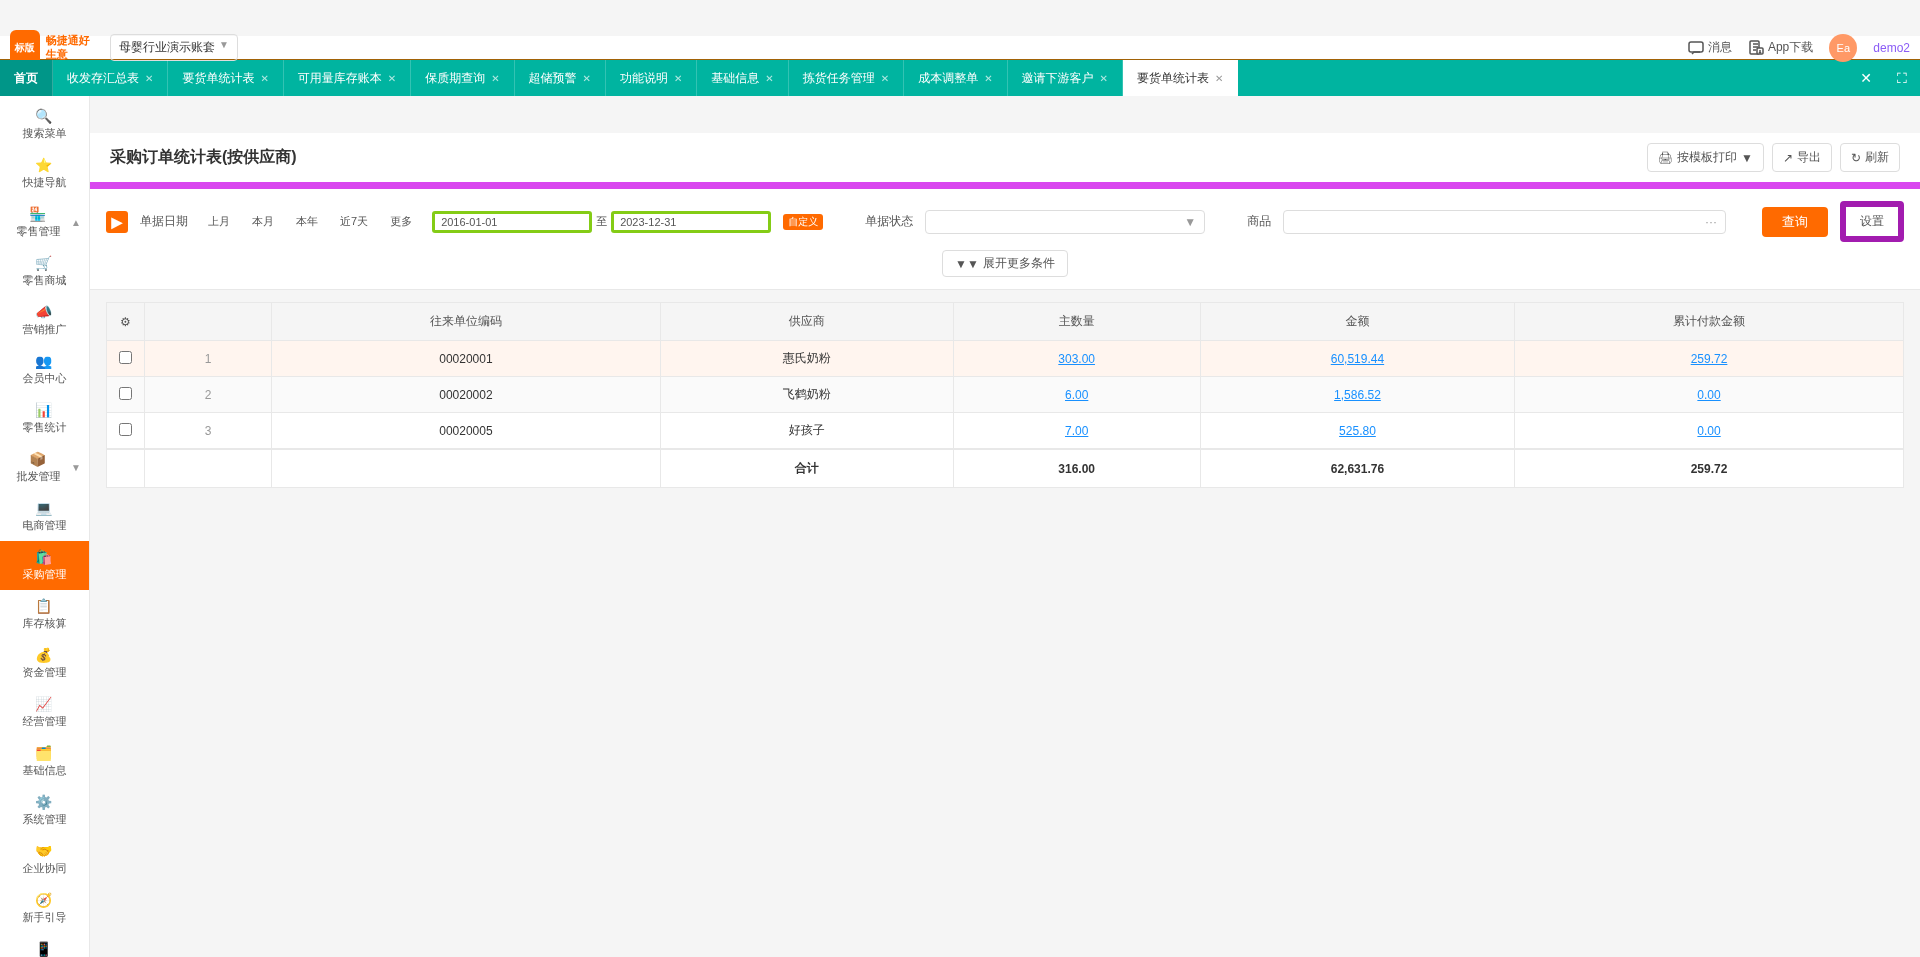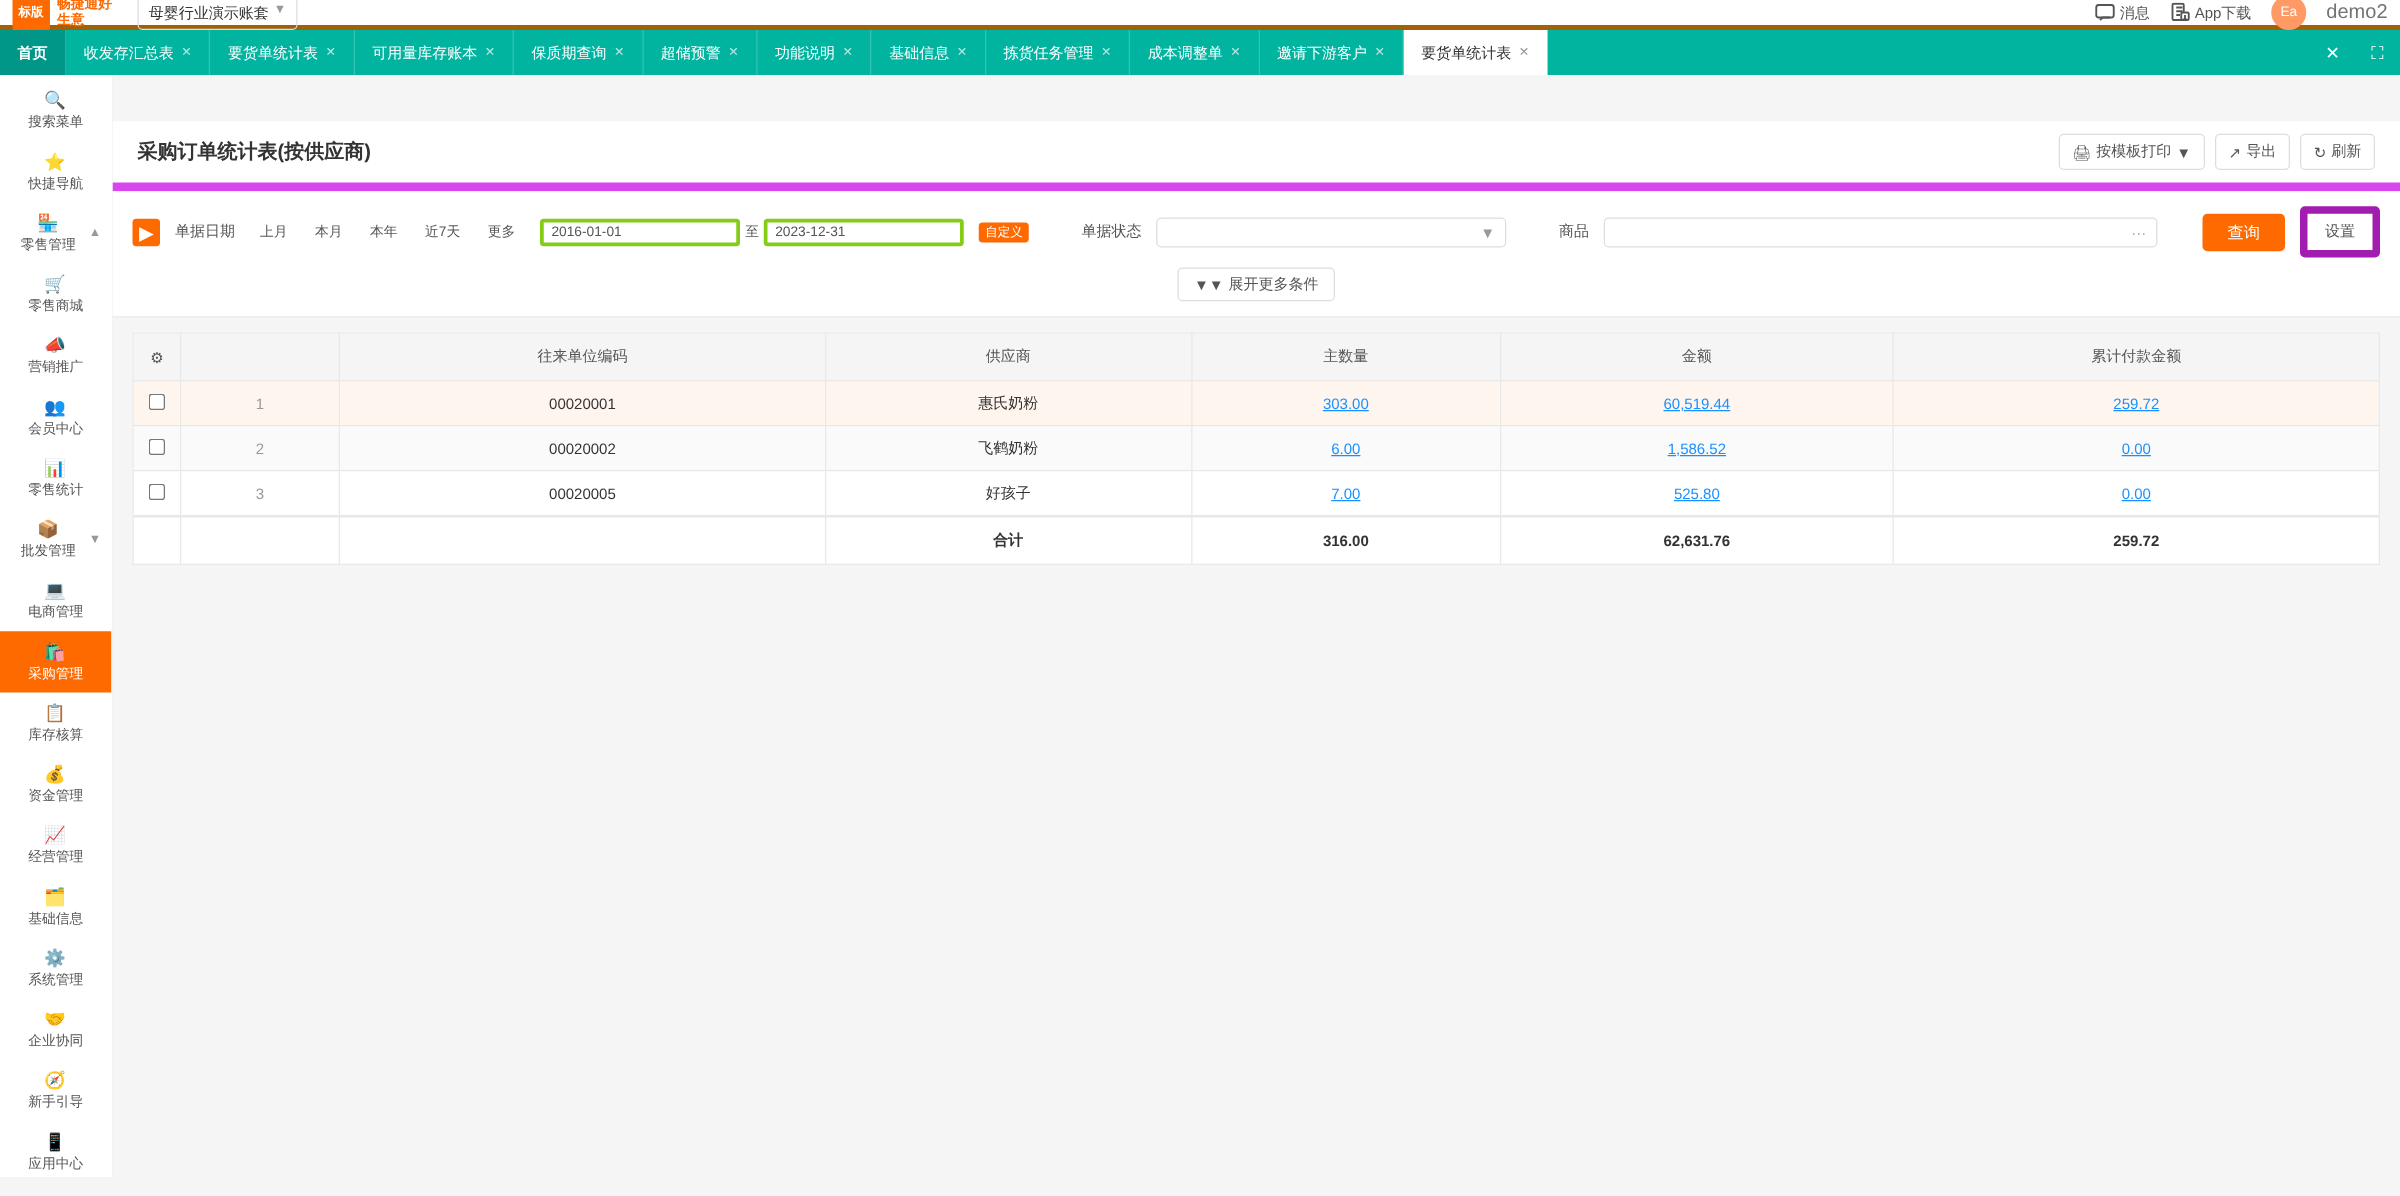--- a/index.html
+++ b/index.html
@@ -1,19 +1,19 @@
 <!DOCTYPE html>
 <html><head>
   <meta charset="utf-8">
   <style>
     * { margin: 0; padding: 0; box-sizing: border-box; }
     body { font-family: 'Microsoft YaHei', sans-serif; font-size: 12px; background: #f5f5f5; overflow: hidden; width: 1920px; height: 957px; }
 
     
-    .top-bar { height: 24px; background: #fff; display: flex; align-items: center; padding: 0 10px; border-bottom: 4px solid #a16207; position: relative; }
+    .top-bar { height: 24px; background: #fff; display: flex; align-items: center; padding: 0 10px; border-bottom: 1px solid #a16207; position: relative; margin-top: 36px; }
     .logo-area { display: flex; align-items: center; gap: 6px; width: 90px; }
     .logo-icon { width: 36px; height: 36px; background: #ff6a00; border-radius: 6px; display: flex; align-items: center; justify-content: center; color: #fff; font-size: 10px; font-weight: bold; }
     .logo-text { color: #ff6a00; font-size: 11px; font-weight: bold; line-height: 1.2; }
 
     .workspace-selector { display: flex; gap: 4px; font-size: 12px; color: #333; cursor: pointer; padding: 4px 8px; border: 1px solid #ddd; border-radius: 4px; margin-left: 10px; }
     .workspace-selector .arrow { color: #999; font-size: 10px; }
 
     .top-right { margin-left: auto; display: flex; align-items: center; gap: 16px; }
     .top-right-item { display: flex; align-items: center; gap: 4px; color: #555; font-size: 12px; cursor: pointer; }
     .top-right-item svg { width: 16px; height: 16px; }
@@ -118,21 +118,21 @@
           <rect x="2" y="1" width="9" height="13" rx="1"></rect>
           <path d="M5 4h5M5 7h5M5 10h3"></path>
           <rect x="9" y="8" width="6" height="6" rx="1" fill="#fff" stroke="#555"></rect>
           <path d="M12 10v3M11 12l1 1 1-1"></path>
         </svg>
       <span>App下载</span>
     </div>
     <div class="avatar">
       <span>Ea</span>
     </div>
-    <span style="font-size:16px;color:#737373;">demo2</span>
+    <span style="font-size:12px;color:#8b5cf6;">demo2</span>
   </div>
 </div>
 
 <div class="nav-tabs">
   <div class="nav-tab home">
     <span>首页</span>
   </div>
   <div class="nav-tab">
     <span>收发存汇总表</span>
     <span class="close-x">✕</span>

